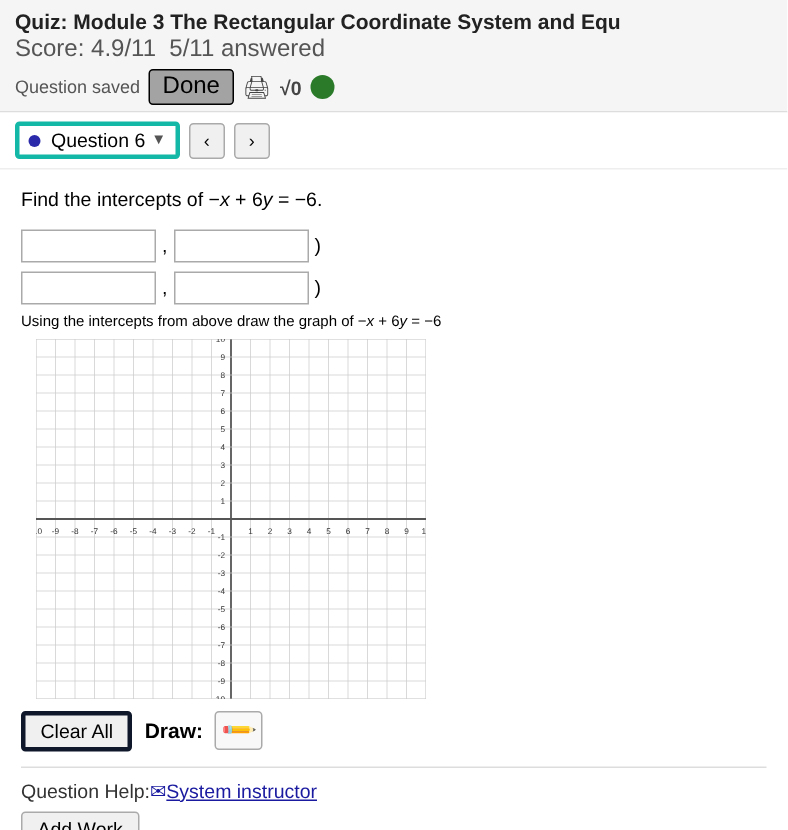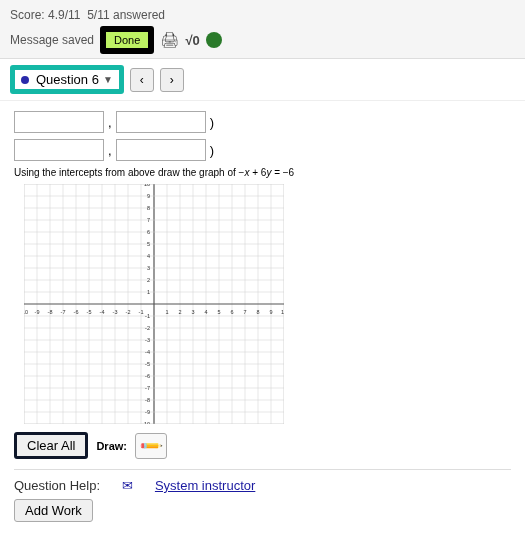--- a/index.html
+++ b/index.html
@@ -19,36 +19,36 @@
     }
     .header-title {
       font-size: 14px;
       font-weight: bold;
       color: #222;
       white-space: nowrap;
       overflow: hidden;
       text-overflow: ellipsis;
     }
     .header-score {
-      font-size: 12px;
+      font-size: 16px;
       color: #555;
       margin-top: 2px;
     }
     .header-row {
       display: flex;
       align-items: center;
       gap: 6px;
       margin-top: 4px;
     }
     .btn-done {
-      background: #bef264;
-      border: 6px solid #000000;
+      background: #a3a3a3;
+      border: 1px solid #000000;
       border-radius: 3px;
       padding: 2px 8px;
-      font-size: 11px;
+      font-size: 16px;
       cursor: pointer;
     }
     .progress-saved {
       font-size: 12px;
       color: #555;
     }
     .icon-print {
       font-size: 15px;
       cursor: pointer;
       color: #444;
@@ -70,21 +70,21 @@
       align-items: center;
       gap: 6px;
       padding: 6px 10px;
       border-bottom: 1px solid #eee;
       background: #fff;
     }
     .question-selector {
       display: flex;
       align-items: center;
       gap: 4px;
-      border: 5px solid #14b8a6;
+      border: 3px solid #14b8a6;
       border-radius: 3px;
       padding: 2px 6px;
       font-size: 13px;
       cursor: pointer;
       background: #fff;
     }
     .question-dot {
       width: 8px; height: 8px;
       background: #2a2aaa;
       border-radius: 50%;
@@ -146,41 +146,41 @@
     }
     .btn-clear-all {
       border: 3px solid #0f172a;
       background: #f0f0f0;
       border-radius: 3px;
       padding: 3px 10px;
       font-size: 13px;
       cursor: pointer;
     }
     .draw-label {
-      font-size: 11px;
+      font-size: 14px;
       font-weight: bold;
     }
     .draw-icon-btn {
       border: 1px solid #aaa;
       background: #f8f8f8;
       border-radius: 3px;
       padding: 2px 6px;
       cursor: pointer;
       display: flex; align-items: center; justify-content: center;
       width: 32px; height: 26px;
     }
     .divider {
       border: none;
       border-top: 1px solid #ddd;
       margin: 4px 0 8px 0;
     }
     .help-row {
       display: flex;
       align-items: center;
-      gap: 22px;
+      gap: 0;
       font-size: 13px;
       margin-bottom: 6px;
       text-align: center;
     }
     .help-label { color: #333; }
     .help-link {
       color: #1a1aa0;
       text-decoration: underline;
       cursor: pointer;
       display: flex;
@@ -202,45 +202,49 @@
     }
     .email-icon {
       color: #1a1aa0;
       font-size: 13px;
     }
   </style>
 </head>
 <body>
 
 <div class="header">
+  <div class="header-title">Quiz: Module 3 The Rectangular Coordinate System and Equ</div>
   <div class="header-score">
     <span>Score: 4.9/11</span>&nbsp;
     <span>5/11 answered</span>
   </div>
   <div class="header-row">
-    <span class="progress-saved">Message saved</span>
+    <span class="progress-saved">Question saved</span>
     <button class="btn-done">Done</button>
     <span class="icon-print">🖨</span>
     <span class="icon-sqrt">√0</span>
     <span class="green-circle"></span>
   </div>
 </div>
 
 <div class="question-nav">
   <div class="question-selector">
     <span class="question-dot"></span>
     <span>Question 6</span>
     <span class="chevron-down">▼</span>
   </div>
   <div class="nav-btn">‹</div>
   <div class="nav-btn">›</div>
 </div>
 
 <div class="main-content">
 
+  <div class="question-text">
+    <span>Find the intercepts of −<em>x</em> + 6<em>y</em> = −6.</span>
+  </div>
 
   <div class="intercept-row">
     <input class="intercept-input" type="text" style="">
     <span>,</span>
     <input class="intercept-input" type="text" style="">
     <span>)</span>
   </div>
 
   <div class="intercept-row">
     <input class="intercept-input" type="text" style="">

